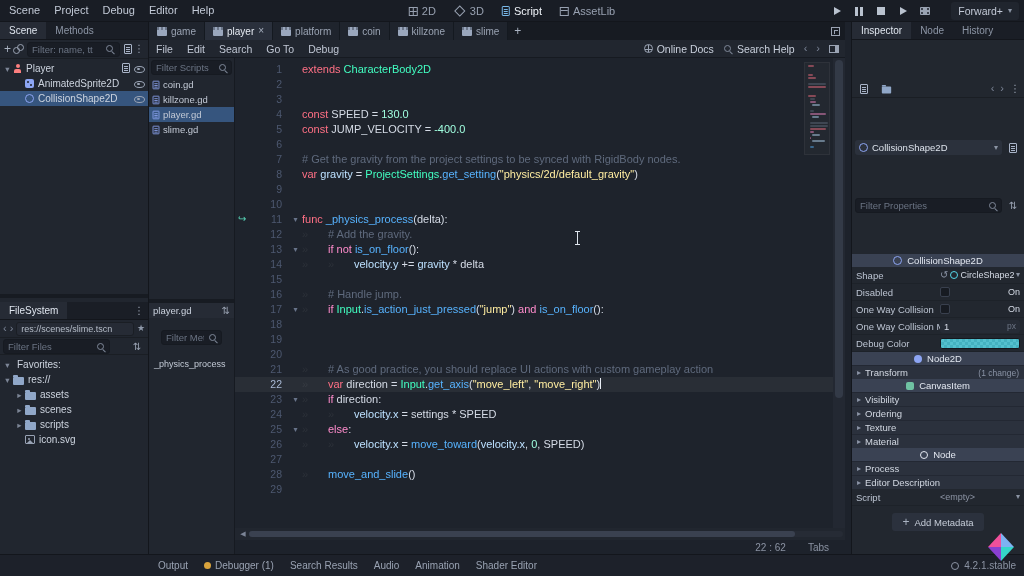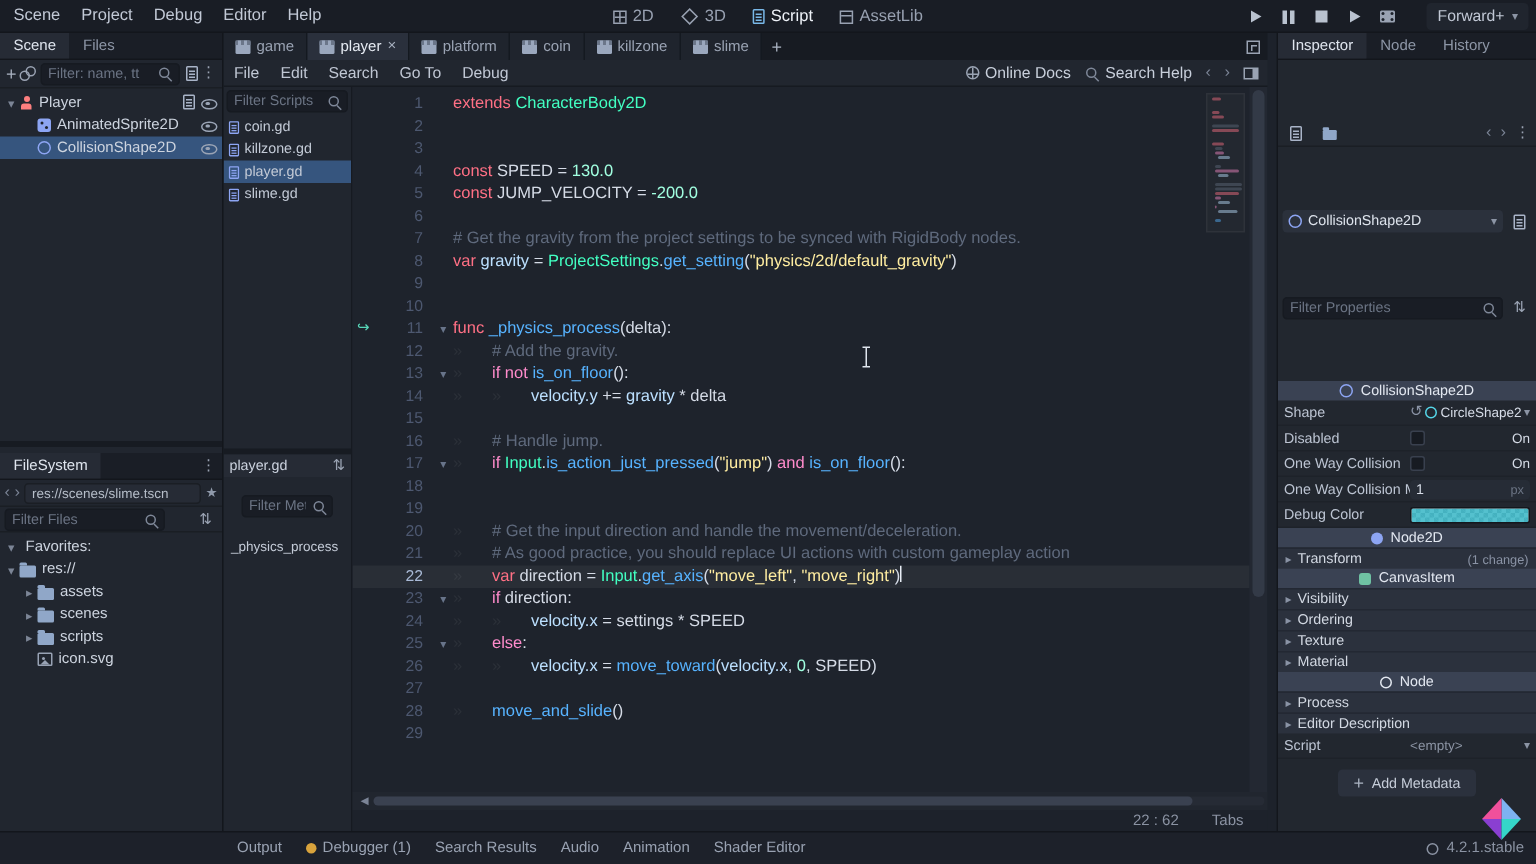--- a/index.html
+++ b/index.html
@@ -240,21 +240,21 @@
     <div class="renderer">
       <span>Forward+</span>
       <span class="tic tic-caret-down">▾</span>
     </div>
   </div>
 
   <div class="dock-left">
     <div class="scene-dock">
       <div class="dock-tabs">
           <div class="dock-tab active">Scene</div>
-          <div class="dock-tab">Files</div>
+          <div class="dock-tab">Methods</div>
         </div>
       <div class="scene-toolbar">
         <span style="display:flex;align-items:center;">
             <span class="tic tic-add-node">+</span>
             <span class="ic ic-chain"></span>
           </span>
         <div class="searchbox">
           <input placeholder="Filter: name, tt" style="">
           <span class="ic ic-search"></span>
         </div>
@@ -437,36 +437,36 @@
             <div class="method-item">_physics_process</div>
           </div>
       </div>
     </div>
     <div class="code-wrap">
       <div class="code-lines">
           <div class="code-line"><span class="line-num">1</span><span class="fold-col"></span><span class="code-body"><span class="tok" style="color: rgb(255, 112, 133);">extends</span><span class="tok" style="color: rgb(213, 219, 230);"> </span><span class="tok" style="color: rgb(66, 255, 194);">CharacterBody2D</span></span></div>
           <div class="code-line"><span class="line-num">2</span><span class="fold-col"></span><span class="code-body"></span></div>
           <div class="code-line"><span class="line-num">3</span><span class="fold-col"></span><span class="code-body"></span></div>
           <div class="code-line"><span class="line-num">4</span><span class="fold-col"></span><span class="code-body"><span class="tok" style="color: rgb(255, 112, 133);">const</span><span class="tok" style="color: rgb(213, 219, 230);"> SPEED = </span><span class="tok" style="color: rgb(161, 255, 224);">130.0</span></span></div>
-          <div class="code-line"><span class="line-num">5</span><span class="fold-col"></span><span class="code-body"><span class="tok" style="color: rgb(255, 112, 133);">const</span><span class="tok" style="color: rgb(213, 219, 230);"> JUMP_VELOCITY = </span><span class="tok" style="color: rgb(161, 255, 224);">-200.0</span></span></div>
+          <div class="code-line"><span class="line-num">5</span><span class="fold-col"></span><span class="code-body"><span class="tok" style="color: rgb(255, 112, 133);">const</span><span class="tok" style="color: rgb(213, 219, 230);"> JUMP_VELOCITY = </span><span class="tok" style="color: rgb(161, 255, 224);">-400.0</span></span></div>
           <div class="code-line"><span class="line-num">6</span><span class="fold-col"></span><span class="code-body"></span></div>
           <div class="code-line"><span class="line-num">7</span><span class="fold-col"></span><span class="code-body"><span class="tok" style="color: rgb(95, 106, 125);"># Get the gravity from the project settings to be synced with RigidBody nodes.</span></span></div>
           <div class="code-line"><span class="line-num">8</span><span class="fold-col"></span><span class="code-body"><span class="tok" style="color: rgb(255, 112, 133);">var</span><span class="tok" style="color: rgb(213, 219, 230);"> </span><span class="tok" style="color: rgb(188, 224, 255);">gravity</span><span class="tok" style="color: rgb(213, 219, 230);"> = </span><span class="tok" style="color: rgb(66, 255, 194);">ProjectSettings</span><span class="tok" style="color: rgb(213, 219, 230);">.</span><span class="tok" style="color: rgb(87, 179, 255);">get_setting</span><span class="tok" style="color: rgb(213, 219, 230);">(</span><span class="tok" style="color: rgb(255, 237, 161);">"physics/2d/default_gravity"</span><span class="tok" style="color: rgb(213, 219, 230);">)</span></span></div>
           <div class="code-line"><span class="line-num">9</span><span class="fold-col"></span><span class="code-body"></span></div>
           <div class="code-line"><span class="line-num">10</span><span class="fold-col"></span><span class="code-body"></span></div>
           <div class="code-line"><span class="line-num">11<span class="tic tic-override">↪</span></span><span class="fold-col">▾</span><span class="code-body"><span class="tok" style="color: rgb(255, 112, 133);">func</span><span class="tok" style="color: rgb(213, 219, 230);"> </span><span class="tok" style="color: rgb(87, 179, 255);">_physics_process</span><span class="tok" style="color: rgb(213, 219, 230);">(delta):</span></span></div>
           <div class="code-line"><span class="line-num">12</span><span class="fold-col"></span><span class="code-body"><span class="tab-ind"></span><span class="tok" style="color: rgb(95, 106, 125);"># Add the gravity.</span></span></div>
           <div class="code-line"><span class="line-num">13</span><span class="fold-col">▾</span><span class="code-body"><span class="tab-ind"></span><span class="tok" style="color: rgb(255, 140, 204);">if</span><span class="tok" style="color: rgb(213, 219, 230);"> </span><span class="tok" style="color: rgb(255, 140, 204);">not</span><span class="tok" style="color: rgb(213, 219, 230);"> </span><span class="tok" style="color: rgb(87, 179, 255);">is_on_floor</span><span class="tok" style="color: rgb(213, 219, 230);">():</span></span></div>
           <div class="code-line"><span class="line-num">14</span><span class="fold-col"></span><span class="code-body"><span class="tab-ind"></span><span class="tab-ind"></span><span class="tok" style="color: rgb(188, 224, 255);">velocity.y</span><span class="tok" style="color: rgb(213, 219, 230);"> += </span><span class="tok" style="color: rgb(188, 224, 255);">gravity</span><span class="tok" style="color: rgb(213, 219, 230);"> * delta</span></span></div>
           <div class="code-line"><span class="line-num">15</span><span class="fold-col"></span><span class="code-body"></span></div>
           <div class="code-line"><span class="line-num">16</span><span class="fold-col"></span><span class="code-body"><span class="tab-ind"></span><span class="tok" style="color: rgb(95, 106, 125);"># Handle jump.</span></span></div>
           <div class="code-line"><span class="line-num">17</span><span class="fold-col">▾</span><span class="code-body"><span class="tab-ind"></span><span class="tok" style="color: rgb(255, 140, 204);">if</span><span class="tok" style="color: rgb(213, 219, 230);"> </span><span class="tok" style="color: rgb(66, 255, 194);">Input</span><span class="tok" style="color: rgb(213, 219, 230);">.</span><span class="tok" style="color: rgb(87, 179, 255);">is_action_just_pressed</span><span class="tok" style="color: rgb(213, 219, 230);">(</span><span class="tok" style="color: rgb(255, 237, 161);">"jump"</span><span class="tok" style="color: rgb(213, 219, 230);">) </span><span class="tok" style="color: rgb(255, 140, 204);">and</span><span class="tok" style="color: rgb(213, 219, 230);"> </span><span class="tok" style="color: rgb(87, 179, 255);">is_on_floor</span><span class="tok" style="color: rgb(213, 219, 230);">():</span></span></div>
           <div class="code-line"><span class="line-num">18</span><span class="fold-col"></span></div>
           <div class="code-line"><span class="line-num">19</span><span class="fold-col"></span><span class="code-body"></span></div>
-          <div class="code-line"><span class="line-num">20</span><span class="fold-col"></span><span class="code-body"><span class="tab-ind"></span><span class="tok" style="color: rgb(95, 106, 125);"># Get the input direction and handle the movement/deceleration.</span></span></div>
+          <div class="code-line"><span class="line-num">20</span><span class="fold-col"></span></div>
           <div class="code-line"><span class="line-num">21</span><span class="fold-col"></span><span class="code-body"><span class="tab-ind"></span><span class="tok" style="color: rgb(95, 106, 125);"># As good practice, you should replace UI actions with custom gameplay action</span></span></div>
           <div class="code-line current"><span class="line-num">22</span><span class="fold-col"></span><span class="code-body"><span class="tab-ind"></span><span class="tok" style="color: rgb(255, 112, 133);">var</span><span class="tok" style="color: rgb(213, 219, 230);"> direction = </span><span class="tok" style="color: rgb(66, 255, 194);">Input</span><span class="tok" style="color: rgb(213, 219, 230);">.</span><span class="tok" style="color: rgb(87, 179, 255);">get_axis</span><span class="tok" style="color: rgb(213, 219, 230);">(</span><span class="tok" style="color: rgb(255, 237, 161);">"move_left"</span><span class="tok" style="color: rgb(213, 219, 230);">, </span><span class="tok" style="color: rgb(255, 237, 161);">"move_right"</span><span class="tok" style="color: rgb(213, 219, 230);">)</span><span class="caret"></span></span></div>
           <div class="code-line"><span class="line-num">23</span><span class="fold-col">▾</span><span class="code-body"><span class="tab-ind"></span><span class="tok" style="color: rgb(255, 140, 204);">if</span><span class="tok" style="color: rgb(213, 219, 230);"> direction:</span></span></div>
           <div class="code-line"><span class="line-num">24</span><span class="fold-col"></span><span class="code-body"><span class="tab-ind"></span><span class="tab-ind"></span><span class="tok" style="color: rgb(188, 224, 255);">velocity.x</span><span class="tok" style="color: rgb(213, 219, 230);"> = settings * SPEED</span></span></div>
           <div class="code-line"><span class="line-num">25</span><span class="fold-col">▾</span><span class="code-body"><span class="tab-ind"></span><span class="tok" style="color: rgb(255, 140, 204);">else</span><span class="tok" style="color: rgb(213, 219, 230);">:</span></span></div>
           <div class="code-line"><span class="line-num">26</span><span class="fold-col"></span><span class="code-body"><span class="tab-ind"></span><span class="tab-ind"></span><span class="tok" style="color: rgb(188, 224, 255);">velocity.x</span><span class="tok" style="color: rgb(213, 219, 230);"> = </span><span class="tok" style="color: rgb(87, 179, 255);">move_toward</span><span class="tok" style="color: rgb(213, 219, 230);">(</span><span class="tok" style="color: rgb(188, 224, 255);">velocity.x</span><span class="tok" style="color: rgb(213, 219, 230);">, </span><span class="tok" style="color: rgb(161, 255, 224);">0</span><span class="tok" style="color: rgb(213, 219, 230);">, SPEED)</span></span></div>
           <div class="code-line"><span class="line-num">27</span><span class="fold-col"></span><span class="code-body"></span></div>
           <div class="code-line"><span class="line-num">28</span><span class="fold-col"></span><span class="code-body"><span class="tab-ind"></span><span class="tok" style="color: rgb(87, 179, 255);">move_and_slide</span><span class="tok" style="color: rgb(213, 219, 230);">()</span></span></div>
           <div class="code-line"><span class="line-num">29</span><span class="fold-col"></span><span class="code-body"></span></div>
         </div>

